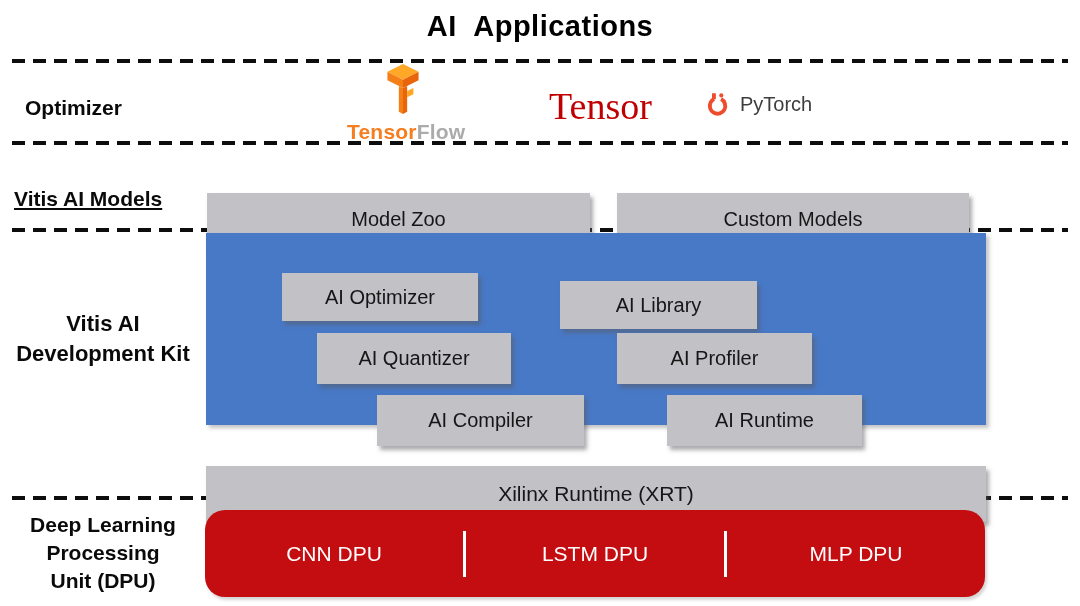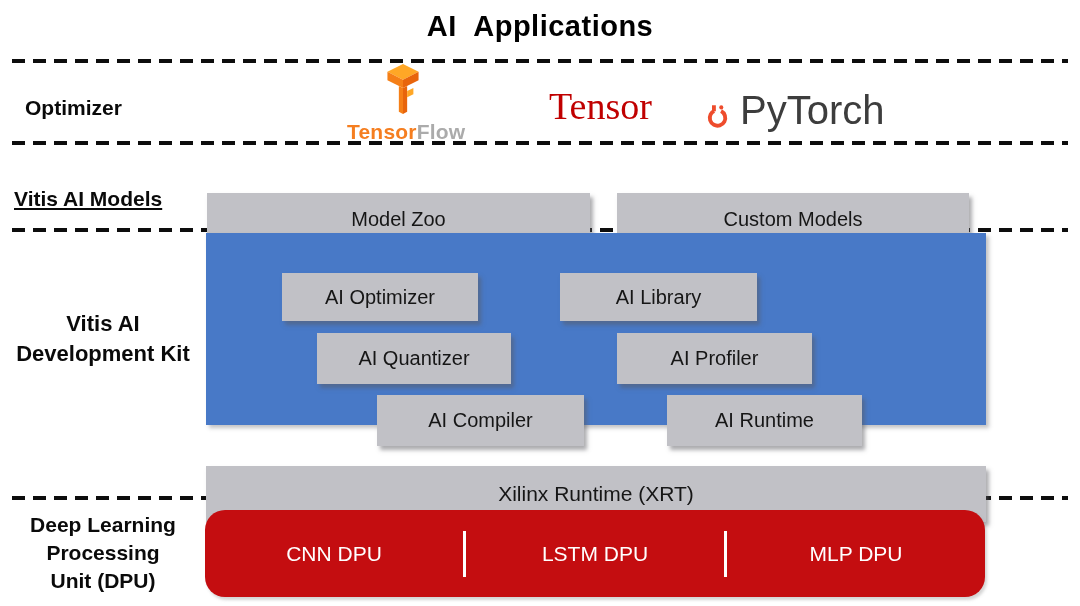--- a/index.html
+++ b/index.html
@@ -24,43 +24,43 @@
   .graybox{position:absolute;background:#c1c1c6;box-shadow:3px 4px 4px rgba(90,90,95,.5);
            display:flex;align-items:center;justify-content:center;
            font-size:20px;color:#161616;margin-top:34px;}
   .model-zoo{left:207px;top:159px;width:383px;height:53px;}
   .custom-models{left:617px;top:159px;width:352px;height:53px;}
 
   .bluebox{position:absolute;left:206px;top:233px;width:780px;height:192px;
            background:#4879C7;box-shadow:3px 3px 4px rgba(120,120,125,.45);}
 
   .t-optimizer{left:282px;top:239px;width:196px;height:48px;}
-  .t-library{left:560px;top:239px;width:197px;height:48px;}
+  .t-library{left:560px;top:247px;width:197px;height:48px;}
   .t-quantizer{left:317px;top:299px;width:194px;height:51px;}
   .t-profiler{left:617px;top:299px;width:195px;height:51px;}
   .t-compiler{left:377px;top:361px;width:207px;height:51px;}
   .t-runtime{left:667px;top:361px;width:195px;height:51px;}
 
   .xrt{left:206px;top:432px;width:780px;height:56px;font-size:21px;}
 
   .redbar{position:absolute;left:205px;top:510px;width:780px;height:87px;
           background:#C40D10;border-radius:20px;display:flex;align-items:center;
           color:#fff;font-size:21px;box-shadow:2px 3px 3px rgba(150,150,150,.4);}
   .redbar .unit{flex:1;text-align:center;}
   .redbar .sep{width:3px;height:46px;background:#fff;flex:0 0 3px;}
 
   
   .tf{position:absolute;left:347px;top:62px;width:112px;text-align:center;}
   .tf-word{font-size:21px;font-weight:bold;margin-top:0;letter-spacing:.2px;}
   .tf-tensor{color:#F57E20;}
   .tf-flow{color:#ABABAB;}
   .caffe{position:absolute;left:549px;top:84px;font-family:"Liberation Serif",serif;
          font-size:38px;color:#C00000;}
-  .pytorch{position:absolute;left:702px;top:88px;display:flex;align-items:flex-end;gap:7px;
-           font-size:40px;color:#3d3d3d;}
+  .pytorch{position:absolute;left:702px;top:88px;display:flex;align-items:center;gap:7px;
+           font-size:20px;color:#3d3d3d;}
 </style>
 </head>
 <body>
 
 <div class="canvas">
 
   <div class="title">AI Applications</div>
 
   <div class="dash d1"></div>
   <div class="dash d2"></div>

